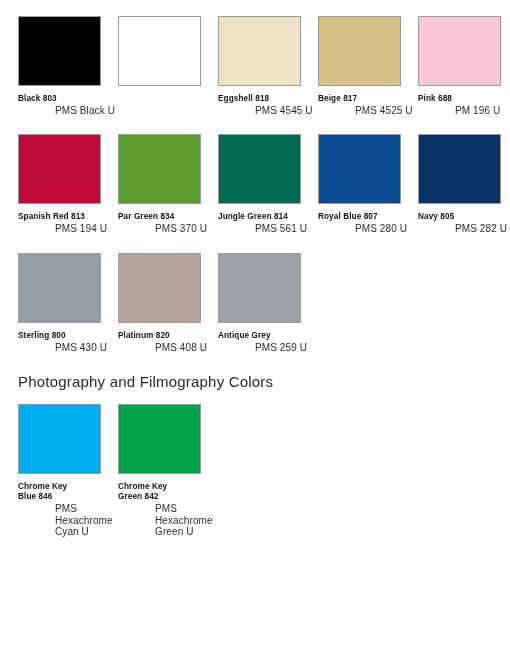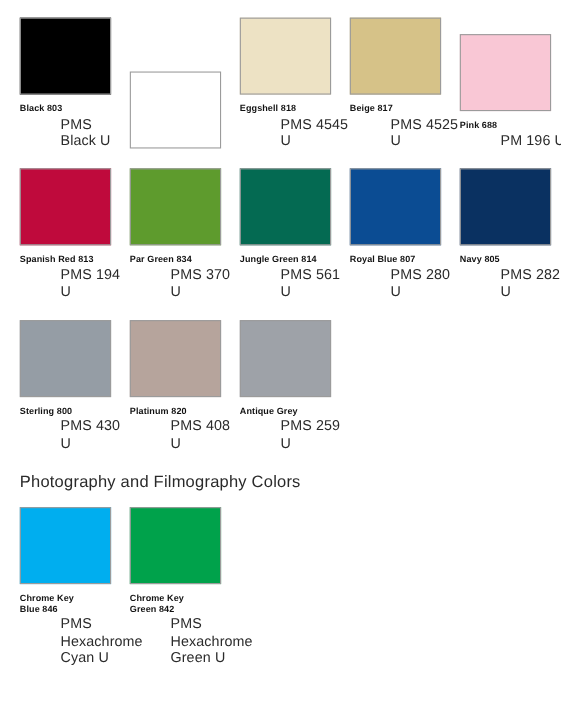--- a/index.html
+++ b/index.html
@@ -22,21 +22,21 @@
     box-sizing: border-box;
     width: 510px;
   }
 
   
   .swatch-row {
     display: flex;
     flex-direction: row;
     align-items: flex-start;
   }
-  .swatch-row.row-main { margin-bottom: 18px; align-items: flex-end; }
+  .swatch-row.row-main { margin-bottom: 18px; }
 
   .swatch-cell {
     width: 100px;
     flex: 0 0 100px;
     display: flex;
     flex-direction: column;
     align-items: flex-start;
   }
 
   .swatch-chip {
@@ -51,21 +51,21 @@
     line-height: 1.18;
   }
   .swatch-name {
     font-size: 8.2px;
     font-weight: bold;
     color: #111111;
     letter-spacing: 0.1px;
     white-space: pre-line;
   }
   .swatch-pms {
-    font-size: 13px;
+    font-size: 10px;
     font-weight: normal;
     color: #2b2b2b;
     letter-spacing: 0.1px;
     white-space: pre-line;
     margin-top: 1px;
     padding-left: 37px;
   }
 
   
   .section-heading {

